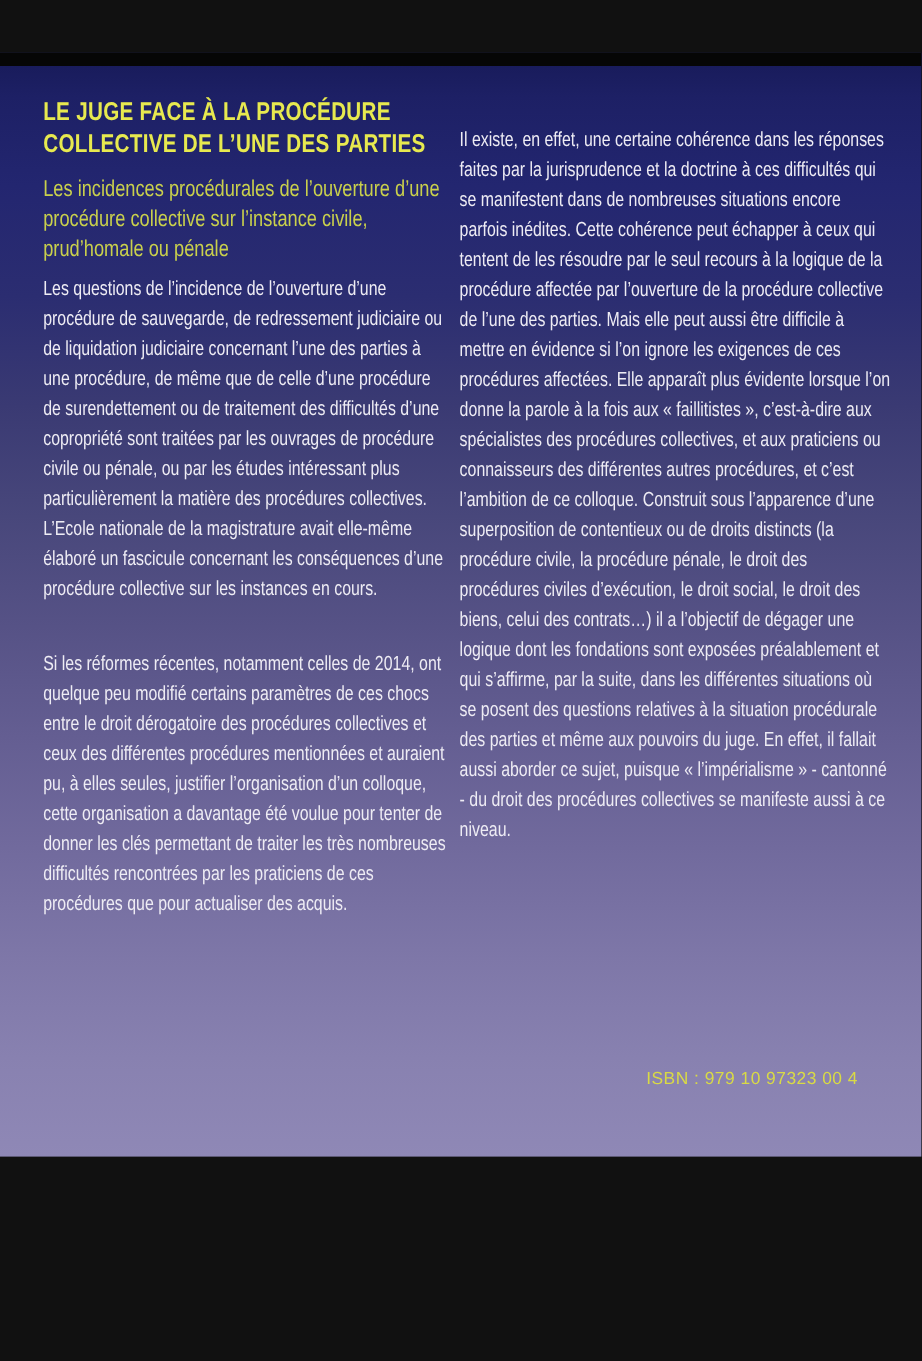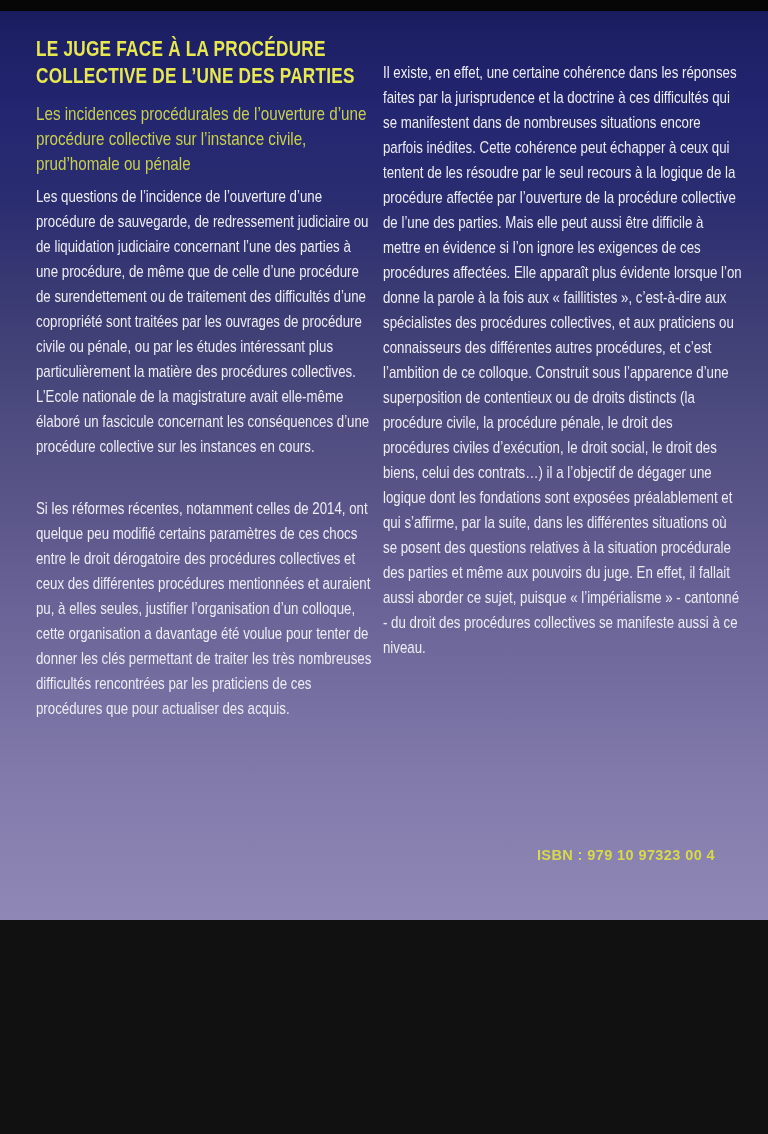--- a/index.html
+++ b/index.html
@@ -3,37 +3,38 @@
 <meta charset="utf-8">
 <style>
   html,body { margin:0; padding:0; background:#111; }
   .cover {
     position:relative; width:768px; height:920px; overflow:hidden;
     font-family:"Liberation Sans", sans-serif;
     background:linear-gradient(180deg,
       #171a58 0%, #1d2065 4%, #232670 12%, #2b2d71 22%, #3a3a73 32%,
       #48477b 42%, #565286 52%, #645e92 62%, #716a9d 72%, #7e77a8 82%,
       #8881b0 91%, #8f88b6 100%);
+    margin-top:44px;
   }
   .photo-edge-top { position:absolute; top:0; left:0; width:768px; height:11px; background:#060606; }
 
   
   .title-block { position:absolute; left:36px; top:36px; transform:scaleX(0.8); transform-origin:0 0; width:420px; }
   .book-title { color:#e7e94f; font-weight:bold; font-size:21.5px; line-height:27px; letter-spacing:0.3px; margin:0; }
   .book-subtitle { color:#c9d04c; font-size:19px; line-height:25px; margin:11px 0 0 0; }
 
   
   .col { color:#eeecf4; font-size:17px; line-height:25px; transform:scaleX(0.78); transform-origin:0 0; }
   .col p { margin:0; }
   .col-left  { position:absolute; left:36px;  top:184px; width:432px; }
   .col-left p + p { margin-top:37px; }
   .col-right { position:absolute; left:383px; top:60px;  width:460px; }
 
   
-  .isbn-block { position:absolute; right:53px; top:845px; text-align:right; color:#d9da45; font-size:14.5px; line-height:20px; letter-spacing:0.4px;font-weight:bold; }
+  .isbn-block { position:absolute; right:53px; top:845px; text-align:right; color:#d9da45; font-size:14.5px; line-height:20px; letter-spacing:0.4px; }
   .price { position:absolute; right:53px; top:888px; text-align:right; color:#f4f2f8; font-size:25px; line-height:30px; }
   .diffusion { position:absolute; right:53px; top:940px; text-align:right; color:#eceaf2; font-size:18px; line-height:25px; letter-spacing:1.5px; }
 
   
   .ags-box { position:absolute; left:276px; top:992px; width:90px; height:105px; background:#fcfcfa; border-radius:2px;
              display:flex; flex-direction:column; align-items:center; justify-content:center; }
   .ags-word { color:#2e6bb4; font-weight:bold; font-size:35px; line-height:32px; letter-spacing:-2px; margin-top:-2px; }
   .ags-tagline { color:#43398a; font-weight:bold; font-size:10.5px; line-height:13px; text-align:center; margin-top:7px; width:84px; }
 
   

